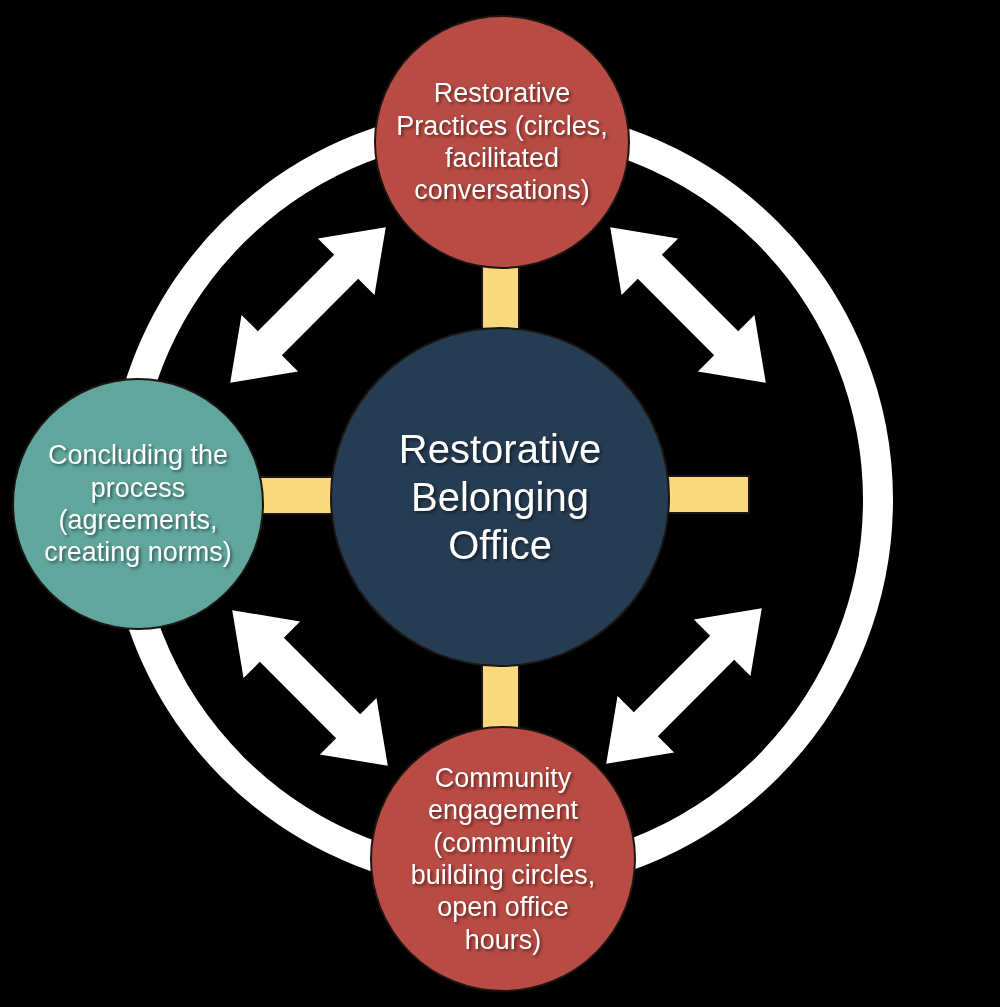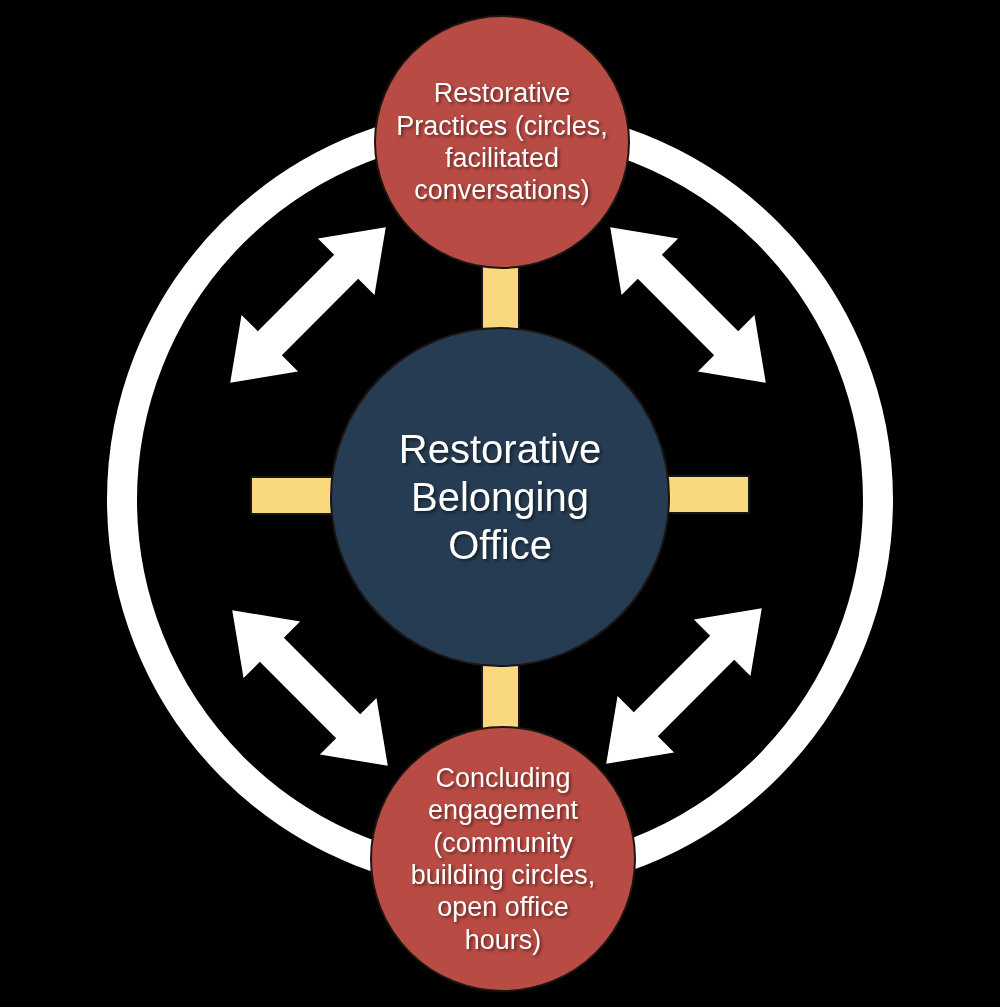--- a/index.html
+++ b/index.html
@@ -84,28 +84,34 @@
 
   <div class="circle node-top" style="background-color: rgb(184, 75, 67); border-color: rgb(26, 21, 18);">
     <div class="label label-small">Restorative
 Practices (circles,
 facilitated
 conversations)</div>
   </div>
 
 
   <div class="circle node-bottom" style="background-color: rgb(184, 75, 67); border-color: rgb(26, 21, 18);">
-    <div class="label label-small">Concluding
+    <div class="label label-small">Community
 engagement
 (community
 building circles,
 open office
 hours)</div>
   </div>
 
+  <div class="circle node-left" style="background-color: rgb(96, 166, 156); border-color: rgb(26, 21, 18);">
+    <div class="label label-small">Concluding the
+process
+(agreements,
+creating norms)</div>
+  </div>
 
   <div class="circle node-center" style="background-color: rgb(38, 60, 82); border-color: rgb(26, 21, 18);">
     <div class="label label-center">Restorative
 Belonging
 Office</div>
   </div>
 
 </div>
 
 </body></html>

